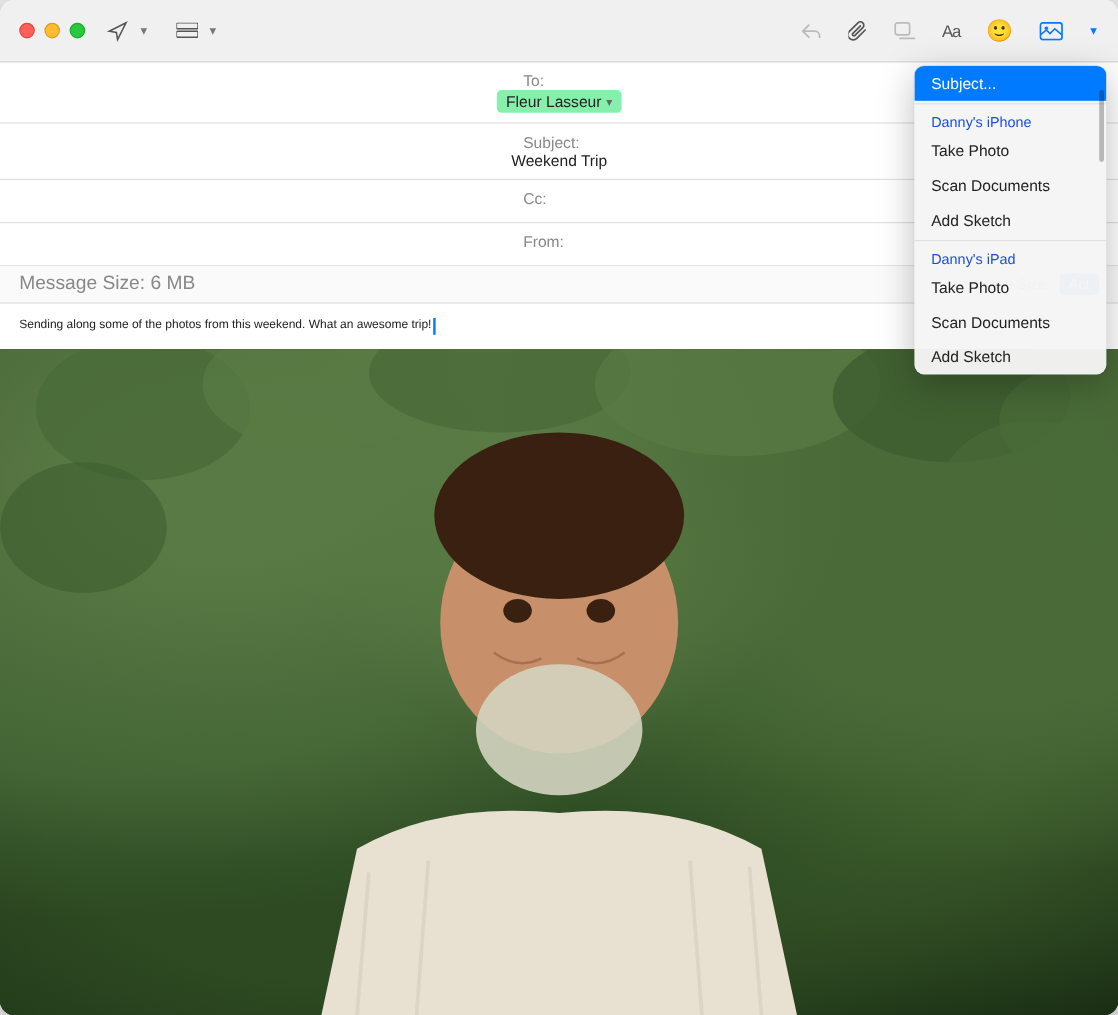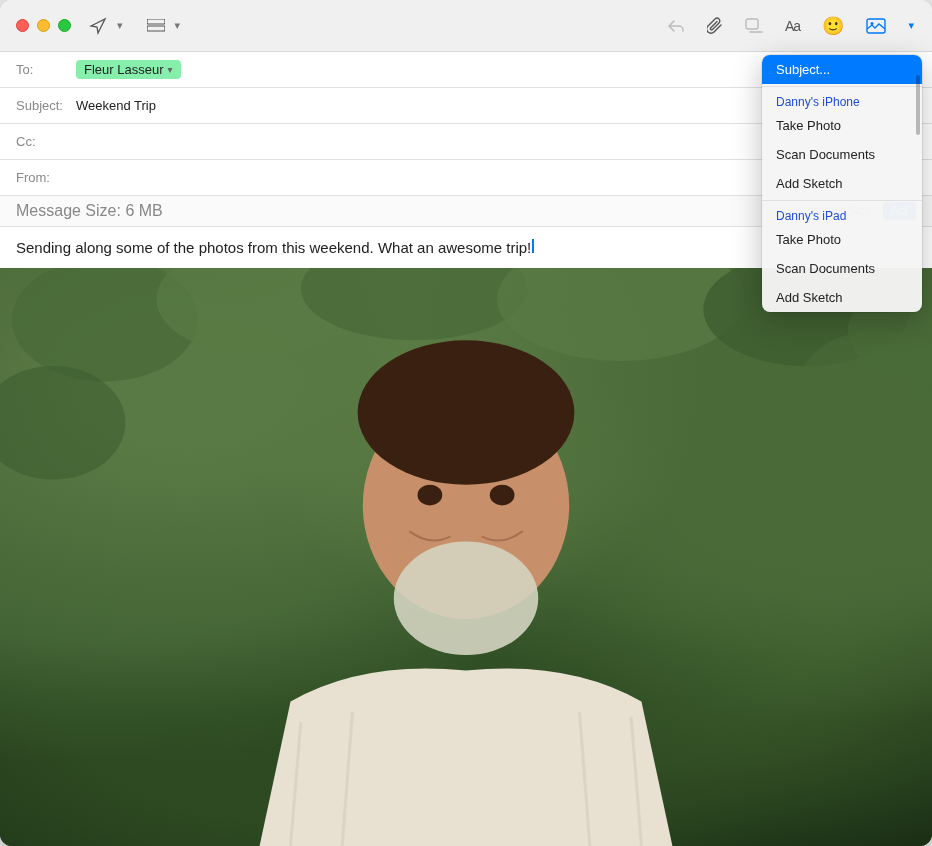--- a/index.html
+++ b/index.html
@@ -94,20 +94,21 @@
       flex-direction: column;
       background: #ffffff;
     }
 
     .field-row {
       display: flex;
       align-items: center;
       padding: 8px 16px;
       border-bottom: 1px solid #e0e0e0;
       min-height: 36px;
+      flex-direction: column;
     }
 
     .field-label {
       color: #888;
       font-size: 13px;
       width: 60px;
       flex-shrink: 0;
     }
 
     .field-value {
@@ -157,21 +158,21 @@
       background: #007aff;
       color: white;
       border-radius: 4px;
       padding: 2px 8px;
       font-size: 12px;
       cursor: pointer;
     }
 
     .body-text-area {
       padding: 12px 16px;
-      font-size: 15px;
+      font-size: 10px;
       color: #222;
       display: flex;
       align-items: flex-start;
       gap: 0;
     }
 
     .cursor-line {
       display: inline-block;
       width: 2px;
       height: 14px;

